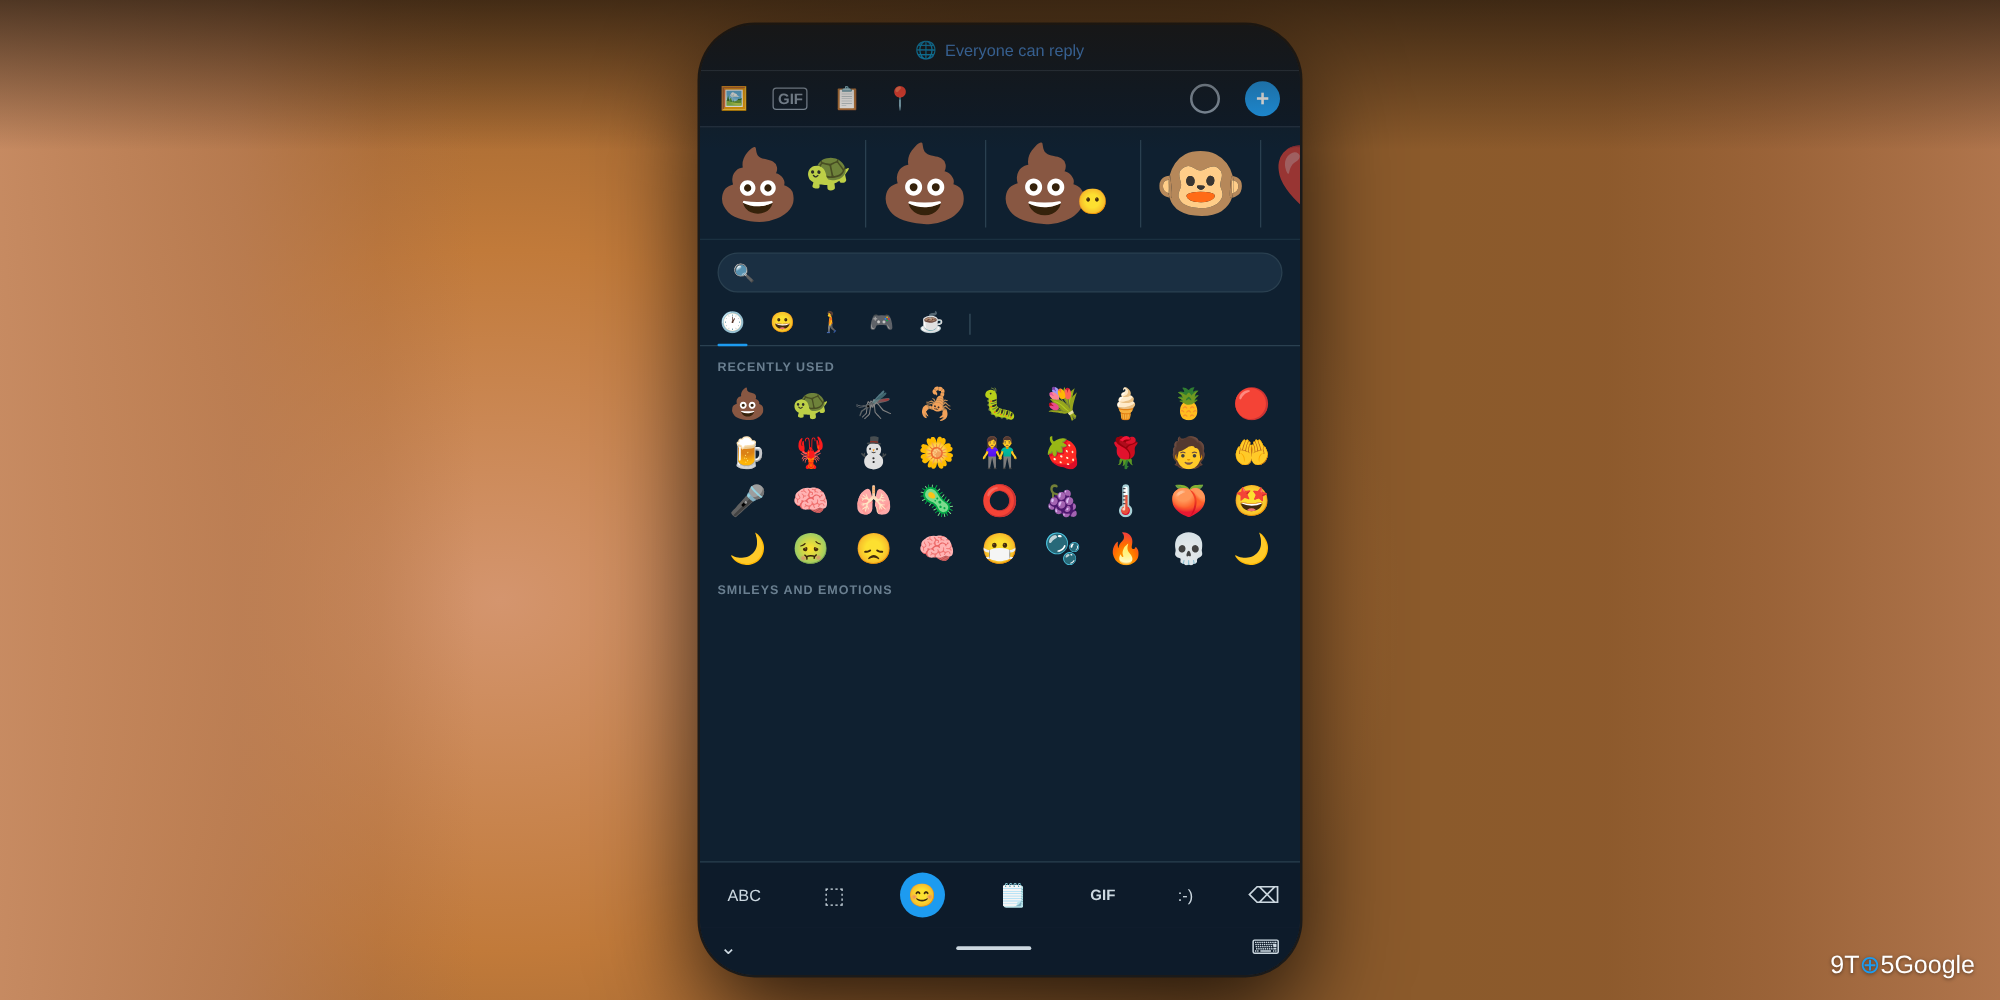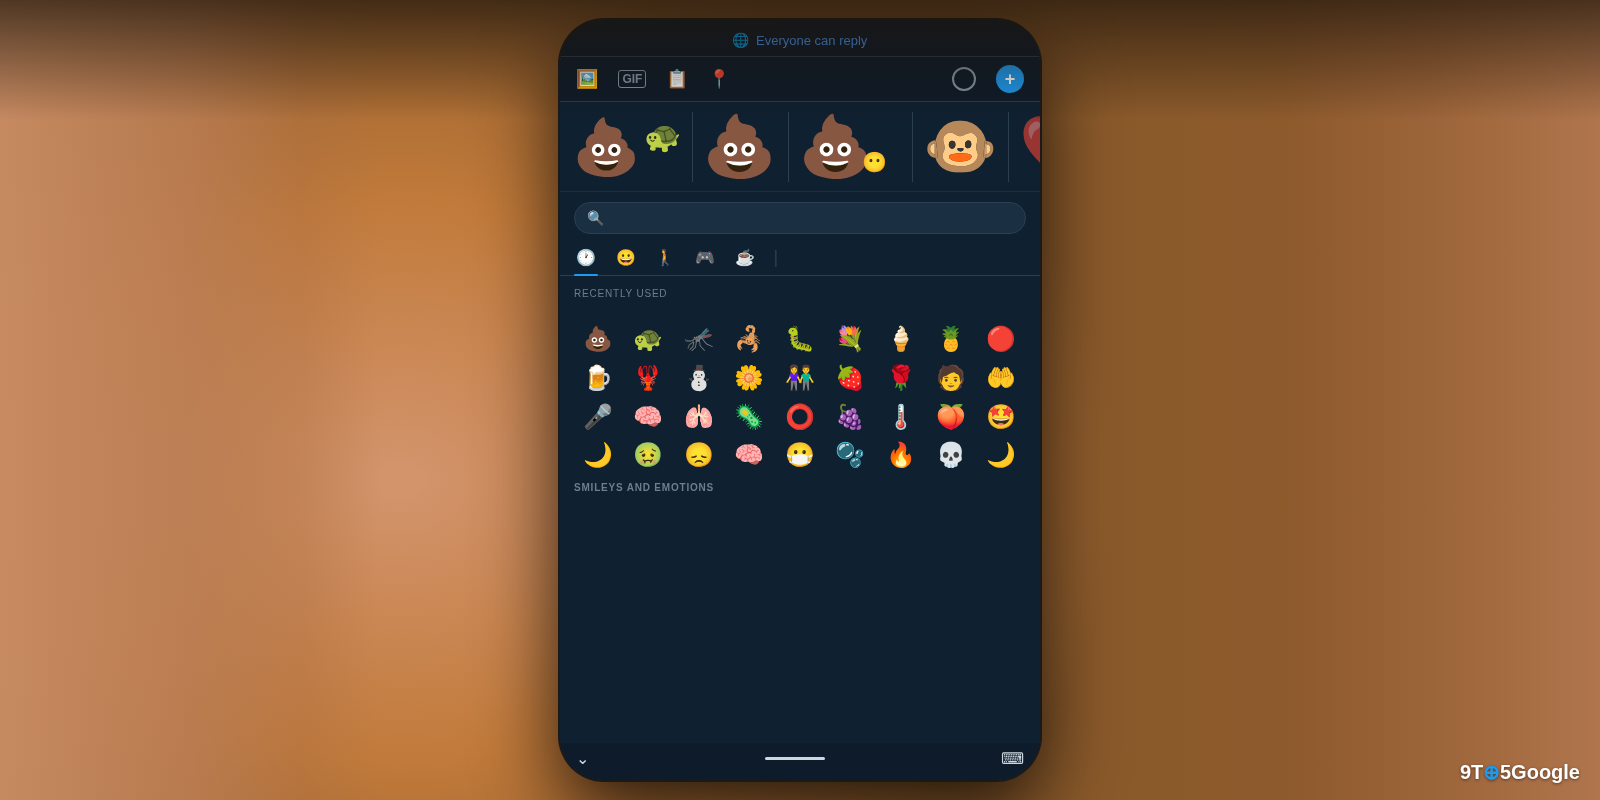--- a/index.html
+++ b/index.html
@@ -224,23 +224,23 @@
     
     .emoji-grid-container {
       flex: 1;
       overflow-y: auto;
       padding: 8px 14px;
     }
 
     .emoji-section-label {
       color: #6a7f90;
       font-size: 10px;
-      font-weight: normal;
+      font-weight: bold;
       letter-spacing: 0.8px;
-      margin-bottom: 22px;
+      margin-bottom: 6px;
       margin-top: 4px;
     }
 
     .emoji-grid {
       display: grid;
       grid-template-columns: repeat(9, 1fr);
       gap: 2px;
       margin-bottom: 8px;
     }
 
@@ -326,21 +326,21 @@
       cursor: pointer;
     }
 
     
     .watermark {
       position: absolute;
       bottom: 16px;
       right: 20px;
       color: white;
       font-size: 20px;
-      font-weight: bold;
+      font-weight: normal;
       font-family: Arial, sans-serif;
       z-index: 10;
       text-shadow: 0 1px 3px rgba(0,0,0,0.5);
       margin-left: 12px;
     }
 
     .watermark span.nine {
       color: white;
     }
     .watermark span.to {
@@ -500,20 +500,31 @@
             <span class="emoji-cell">🔥</span>
             <span class="emoji-cell">💀</span>
             <span class="emoji-cell">🌙</span>
           </div>
 
           <div class="smileys-label">SMILEYS AND EMOTIONS</div>
         </div>
 
       </div>
 
+      <div class="keyboard-bar">
+        <span class="kb-key">ABC</span>
+        <span class="kb-key" style="font-size:18px;">⬚</span>
+        <div class="kb-emoji-active">
+          <span>😊</span>
+        </div>
+        <span class="kb-key" style="font-size:18px;">🗒️</span>
+        <span class="kb-key" style="font-size:12px;font-weight:bold;">GIF</span>
+        <span class="kb-key">:-)</span>
+        <span class="kb-backspace">⌫</span>
+      </div>
 
       <div class="bottom-nav">
         <span class="nav-chevron">⌄</span>
         <div class="nav-home-bar"></div>
         <span class="nav-keyboard">⌨</span>
       </div>
 
     </div>
   </div>
 </div>

